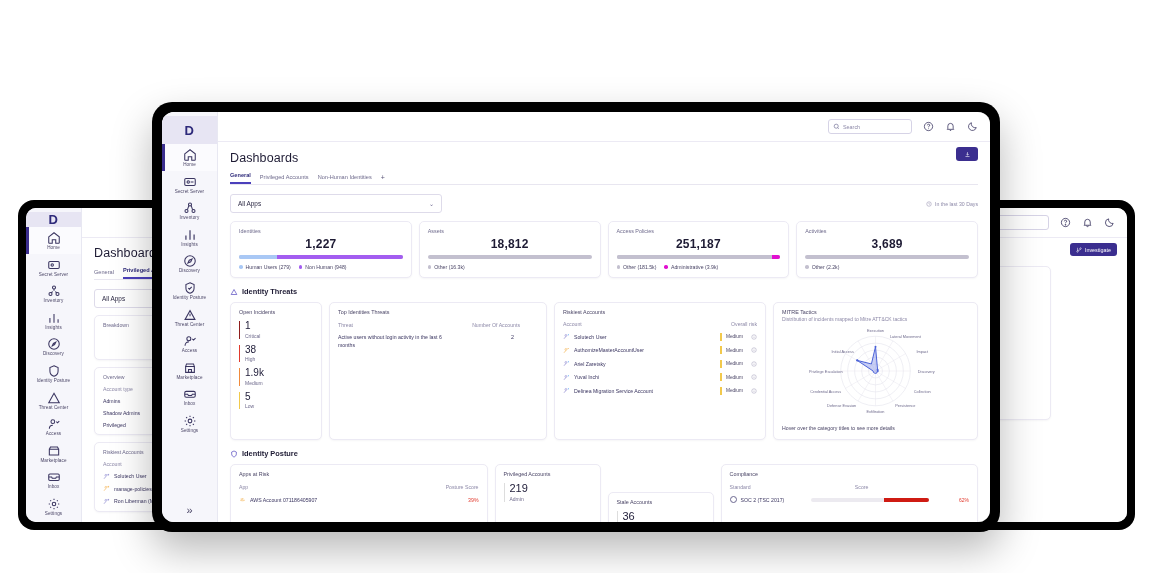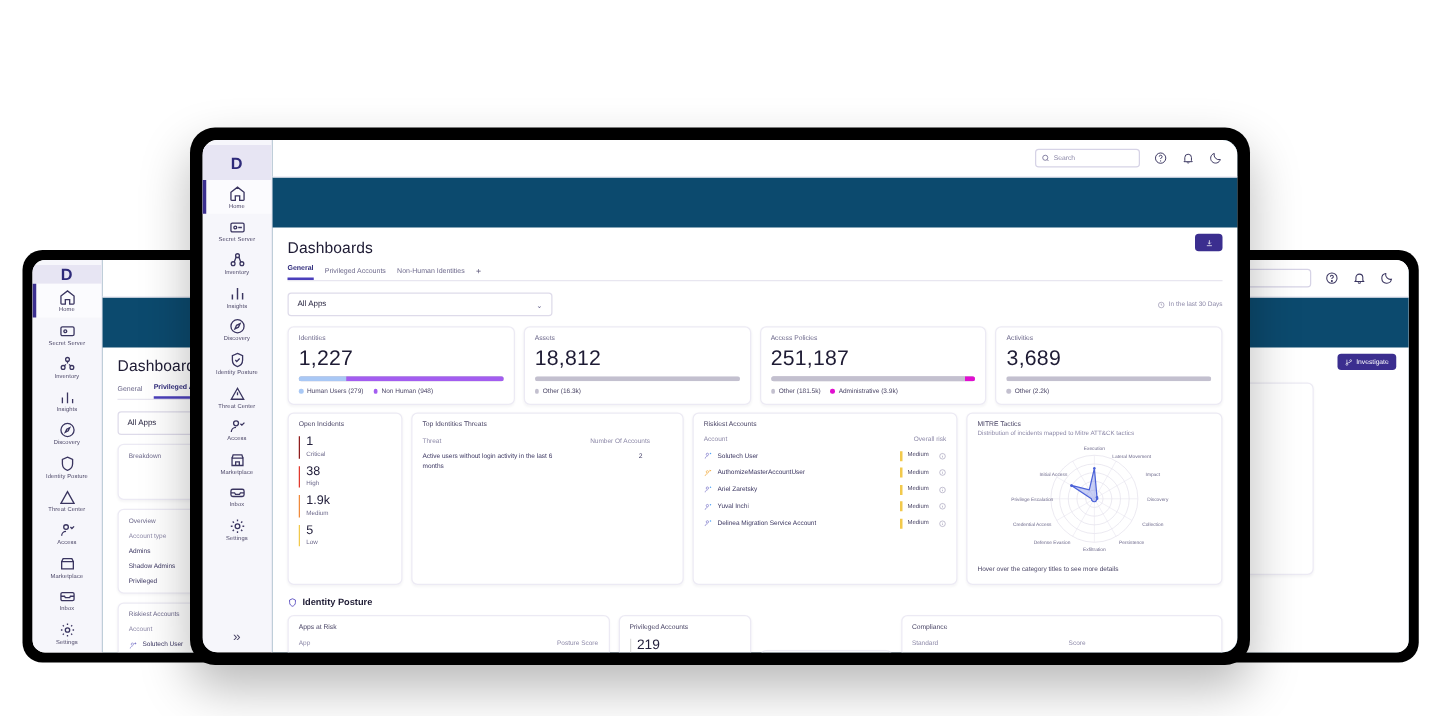--- a/index.html
+++ b/index.html
@@ -59,21 +59,21 @@
   .sb-item.active::before {
     content:""; position:absolute; left:0; top:0; bottom:0; width:2.5px; background:#3b2e8f;
   }
   .sb-ico { width: 14px; height: 14px; color: #3a3560; display:block; }
   .sb-ico svg { width: 100%; height: 100%; display:block; }
   .sb-label { font-size: 4.6px; color: #4a4566; line-height: 1; text-align: center; letter-spacing:.1px; }
   .sb-expand {
     margin-top: auto; margin-bottom: 6px; font-size: 11px; color: #4a4566; cursor: pointer;
   }
 
-  .content { flex: 1; display: flex; flex-direction: column; min-width: 0; background: #0c4a6e; gap: 40px; }
+  .content { flex: 1; display: flex; flex-direction: column; min-width: 0; background: #404040; }
 
   .topbar {
     height: 30px; flex: 0 0 30px; display: flex; align-items: center;
     justify-content: flex-end; gap: 11px; padding: 0 12px;
     border-bottom: 1px solid #eceaf4; background:#fff;
   }
   .search-box {
     width: 84px; height: 15px; border: 1px solid #d6d3e6; border-radius: 3px;
     display: flex; align-items: center; gap: 3px; padding: 0 4px; background:#fff;
   }
@@ -105,21 +105,21 @@
   .timechip .ci svg{width:100%;height:100%;display:block;}
 
   
   .kpi-row { display: flex; gap: 7px; margin-top: 8px; }
   .card {
     background: #fff; border: 1px solid #eceaf4; border-radius: 5px;
     box-shadow: 0 1px 2px rgba(30,27,52,.04);
   }
   .kpi { flex: 1; padding: 6px 8px 7px; min-width:0; }
   .kpi-label { font-size: 5.4px; color: #6e6a8c; }
-  .kpi-value { font-size: 17px; color: #1e1b34; font-weight: 400; margin-top: 3px; letter-spacing:.2px; }
+  .kpi-value { font-size: 12px; color: #1e1b34; font-weight: 700; margin-top: 3px; letter-spacing:.2px;text-align:center; }
   .kpi-bar { height: 4px; border-radius: 2px; background: #c3c0cf; margin-top: 4px; display: flex; overflow: hidden; }
   .kpi-bar span { display: block; height: 100%; }
   .kpi-legend { display: flex; gap: 8px; margin-top: 5px; flex-wrap: wrap; }
   .lg { display: flex; align-items: center; gap: 3px; font-size: 5.2px; color: #4a4566; }
   .dot { width: 3.5px; height: 3.5px; border-radius: 50%; flex:0 0 3.5px; }
 
   
   .sec-head { display: flex; align-items: center; gap: 4px; margin-top: 9px; }
   .sec-ico { width: 8px; height: 8px; color: #4b3fbb; }
   .sec-ico svg { width:100%;height:100%;display:block;}
@@ -731,20 +731,28 @@
                   </div>
                 <div class="kpi-legend">
                   <span class="lg">
                       <i class="dot" style="background:#c3c0cf"></i>
                       <em style="font-style:normal">Other (2.2k)</em>
                     </span>
                 </div>
               </div>
             </div>
 
+            <div class="sec-head">
+              <span class="sec-ico">
+                  <svg viewBox="0 0 24 24" fill="none" stroke="currentColor" stroke-width="2">
+                    <path d="M12 4.5L20.5 19.5H3.5z"></path>
+                  </svg>
+                </span>
+              <span class="sec-title">Identity Threats</span>
+            </div>
 
             <div class="panel-row">
 
               <div class="card panel p-incidents">
                 <div class="panel-title">Open Incidents</div>
                 <div class="inc" style="border-color:#8f1d1d">
                   <div class="n">1</div>
                   <div class="s">Critical</div>
                 </div>
                 <div class="inc" style="border-color:#e1392d">

